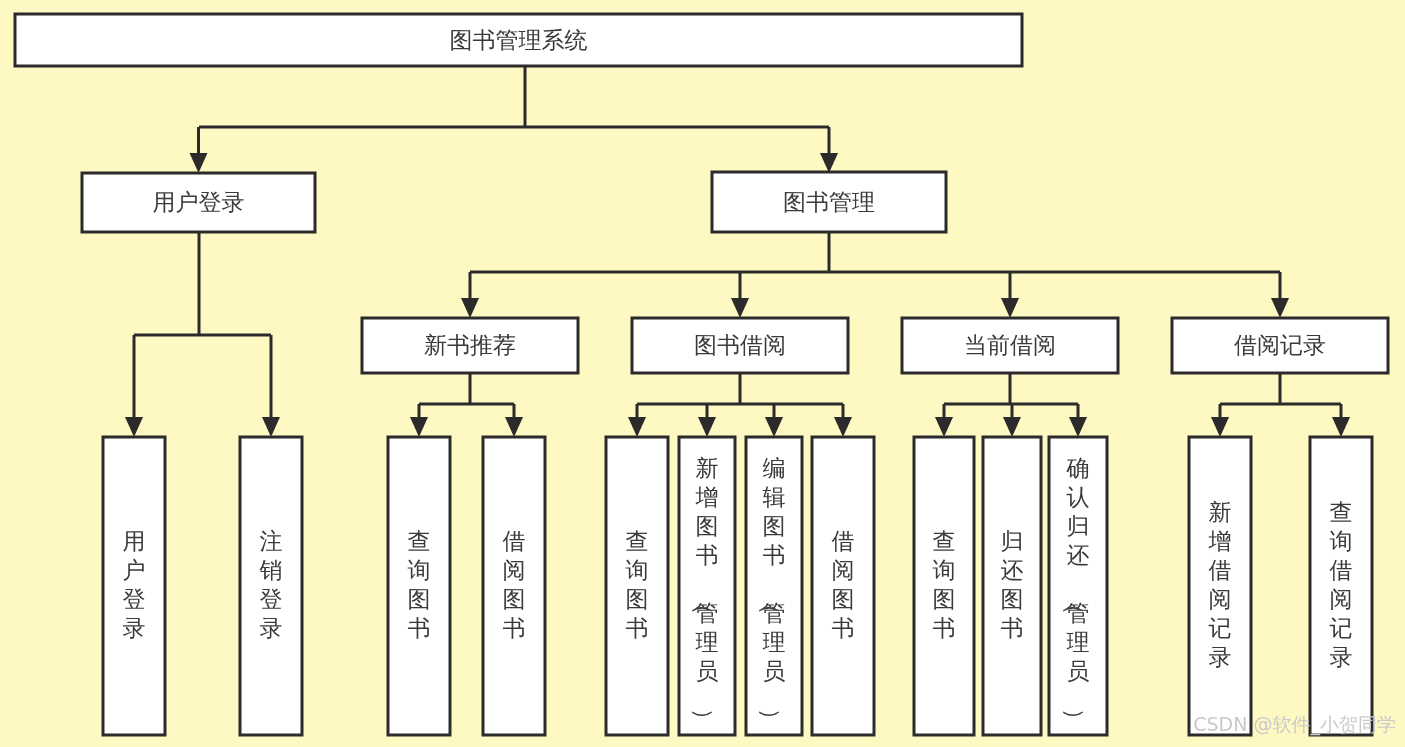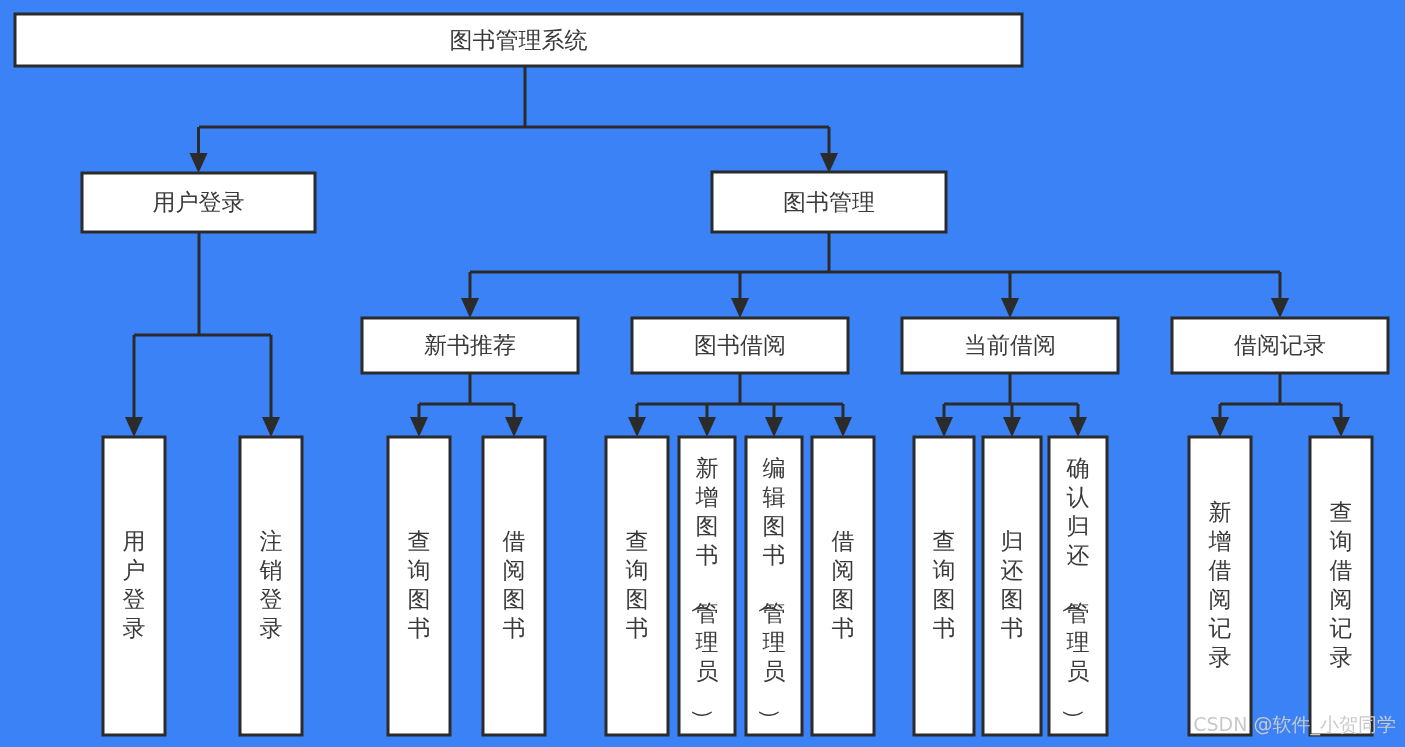--- a/index.html
+++ b/index.html
@@ -8,21 +8,21 @@
     padding: 0;
     background: #ffffff;
   }
   body {
     font-family: "DejaVu Sans", "Liberation Sans", sans-serif;
   }
   #diagram-root {
     position: relative;
     width: 1405px;
     height: 747px;
-    background: #3b82f6;
+    background: #fef9c3;
     overflow: hidden;
   }
   svg.diagram-canvas {
     position: absolute;
     left: 0;
     top: 0;
     width: 1405px;
     height: 747px;
     display: block;
   }

